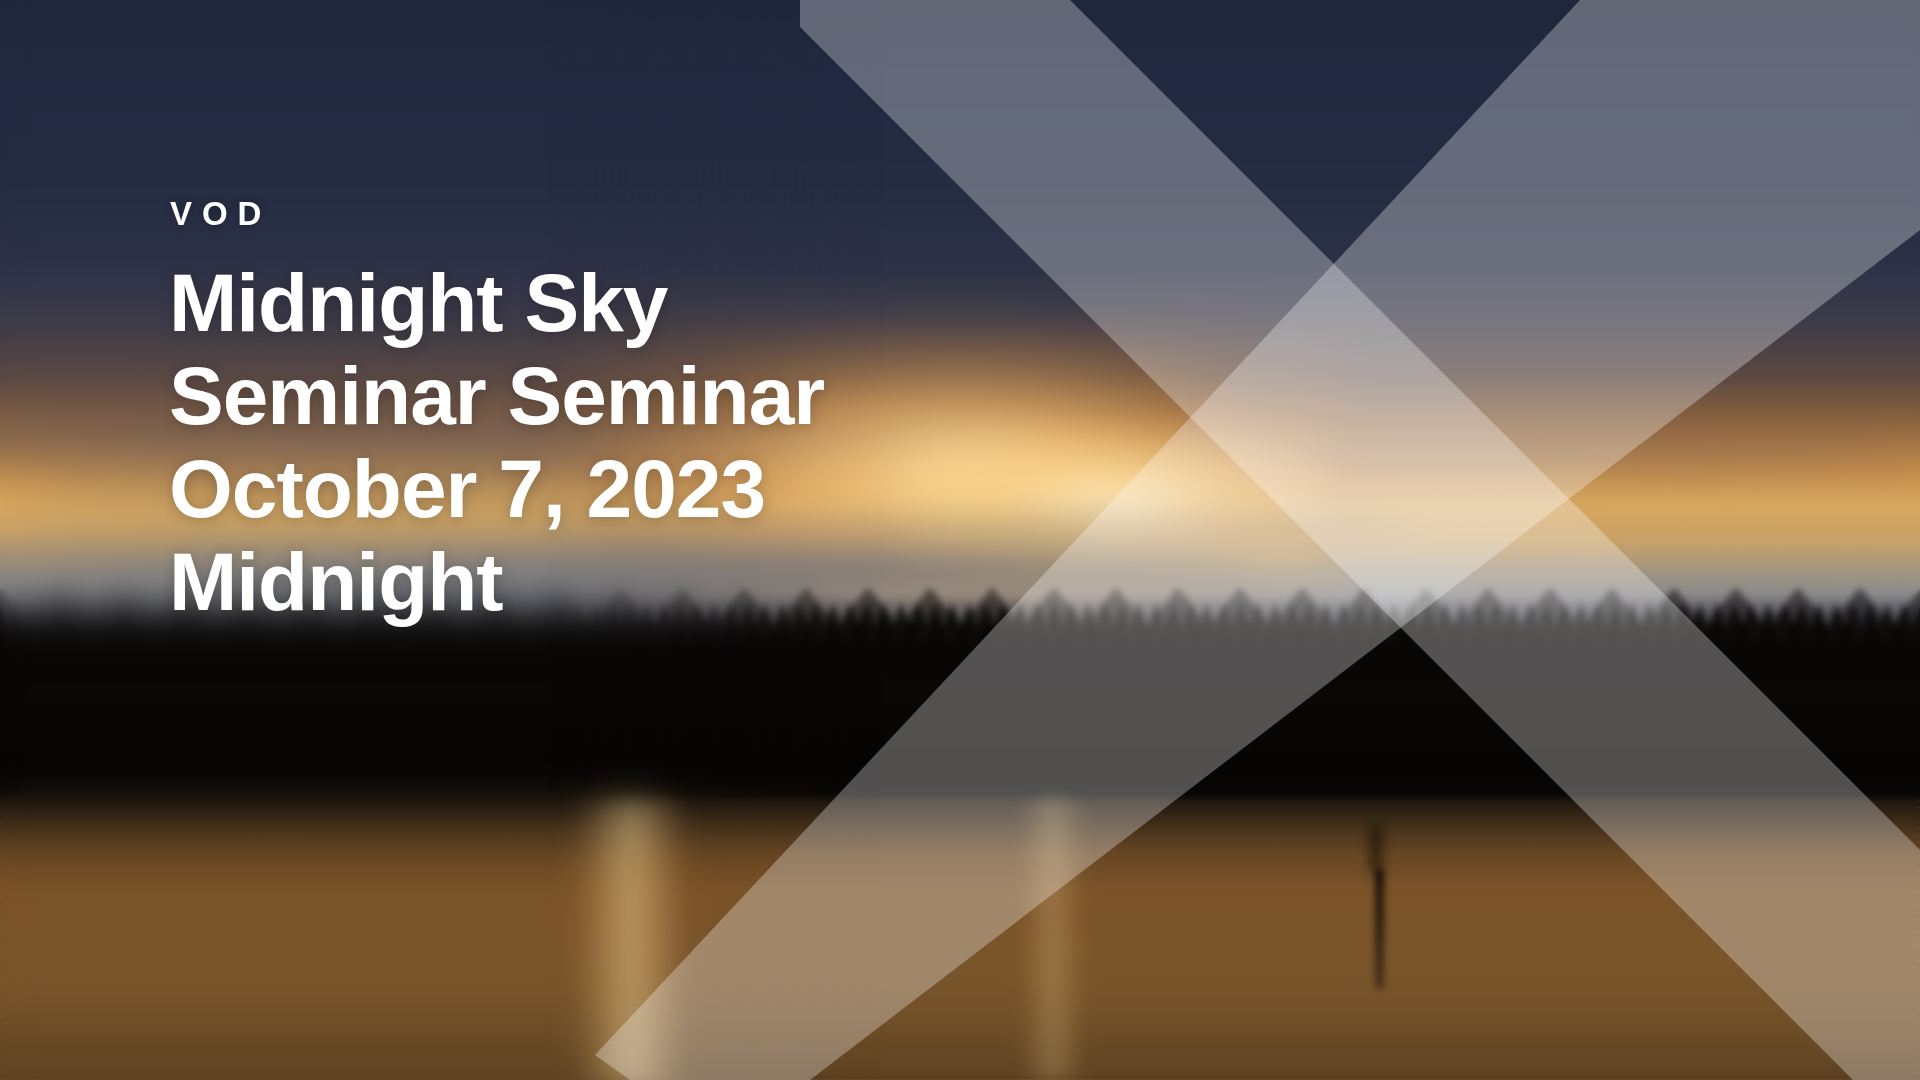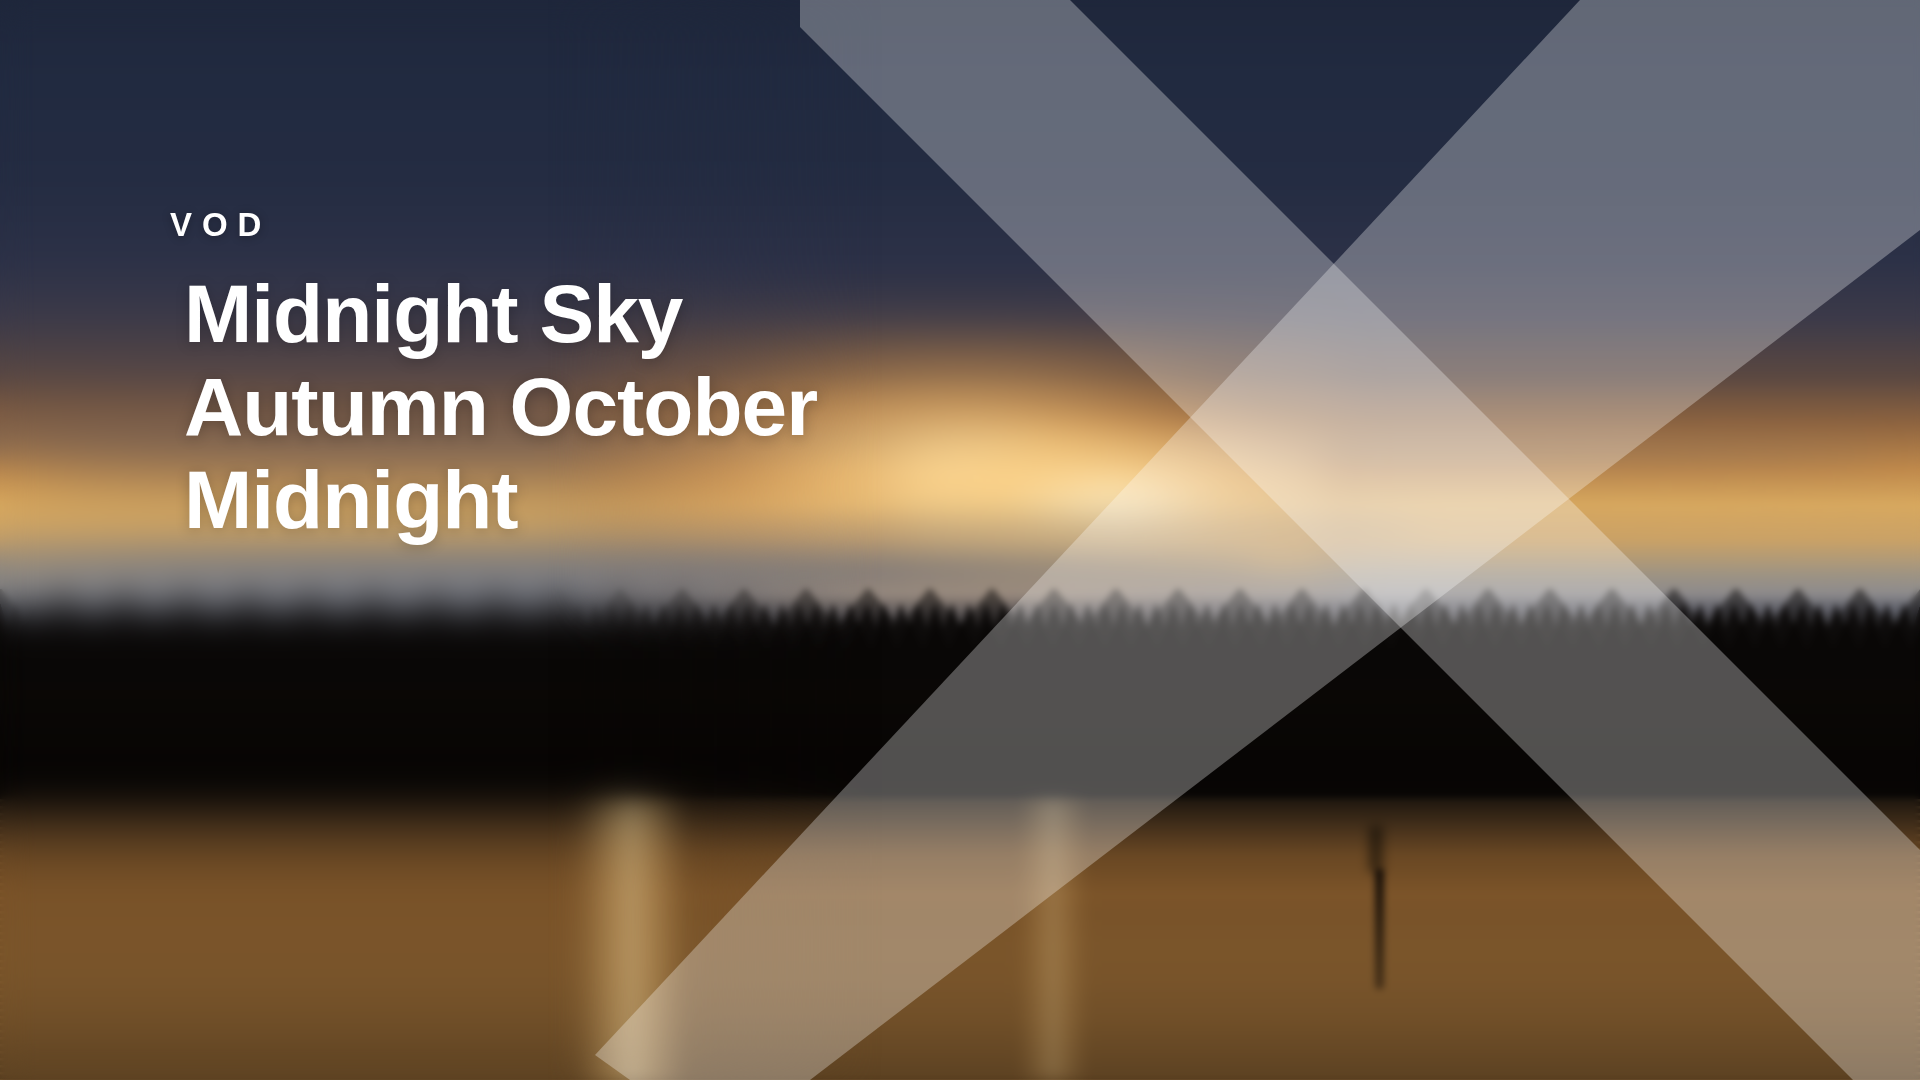--- a/index.html
+++ b/index.html
@@ -235,34 +235,34 @@
     position: absolute;
     inset: 0;
     pointer-events: none;
   }
   .xmark svg { display: block; width: 100%; height: 100%; }
 
   
   .content {
     position: absolute;
     left: 168px;
-    top: 208px;
+    top: 197px;
     width: 1000px;
   }
   .eyebrow {
     color: #ffffff;
     font-size: 33px;
     font-weight: bold;
     letter-spacing: 0.30em;
     line-height: 1.0;
     margin: 0 0 26px 2px;
     text-shadow: 0 1px 10px rgba(0,0,0,0.30);
   }
   .headline {
-    margin: 16px;
+    margin: 1px;
     color: #ffffff;
     font-size: 82px;
     font-weight: bold;
     line-height: 1.135;
     letter-spacing: -0.012em;
     text-shadow: 0 2px 14px rgba(0,0,0,0.22);
   }
   .headline .ln { display: block; white-space: nowrap; }
 </style>
 </head>
@@ -310,18 +310,19 @@
       <polygon points="800,0 1070,0 1920,850 1920,1080 1853,1080 800,27" fill="#ffffff" opacity="0.30"></polygon>
 
       <polygon points="1580,0 1920,0 1920,230 810,1080 630,1080 595,1055" fill="#ffffff" opacity="0.30"></polygon>
     </svg>
   </div>
 
   <div class="content">
     <div class="eyebrow">VOD</div>
     <div class="headline">
       <span class="ln">Midnight Sky</span>
-      <span class="ln">Autumn October</span>
+      <span class="ln">Seminar Seminar</span>
+      <span class="ln">October 7, 2023</span>
       <span class="ln">Midnight</span>
     </div>
   </div>
 
 </div>
 
 </body></html>

